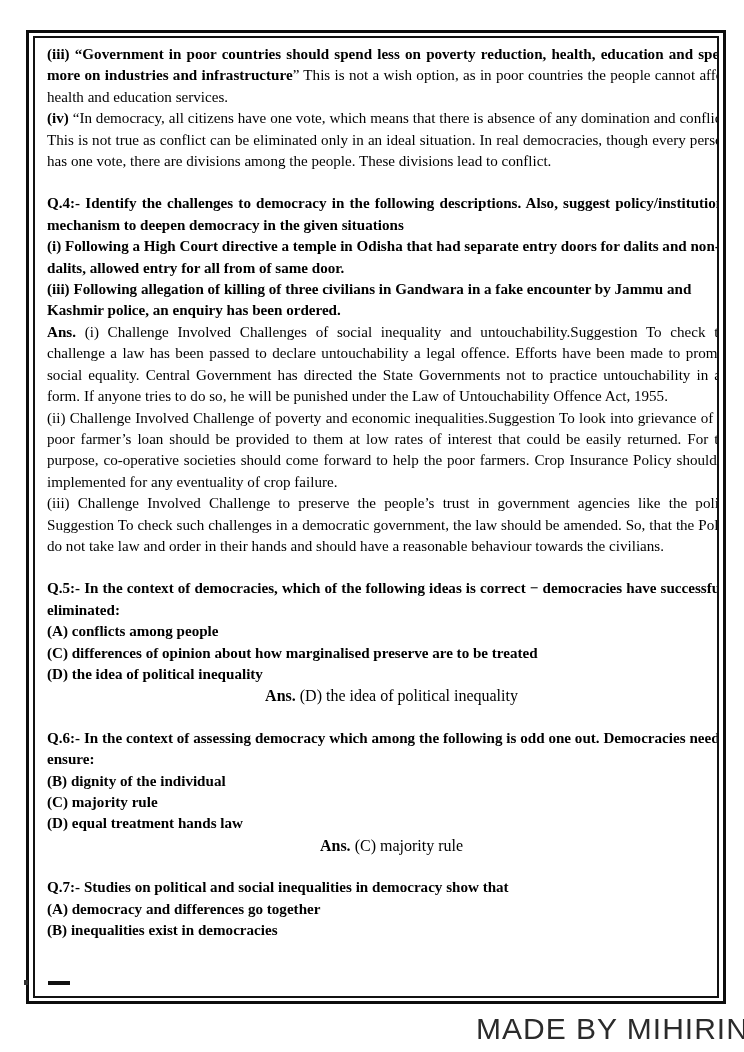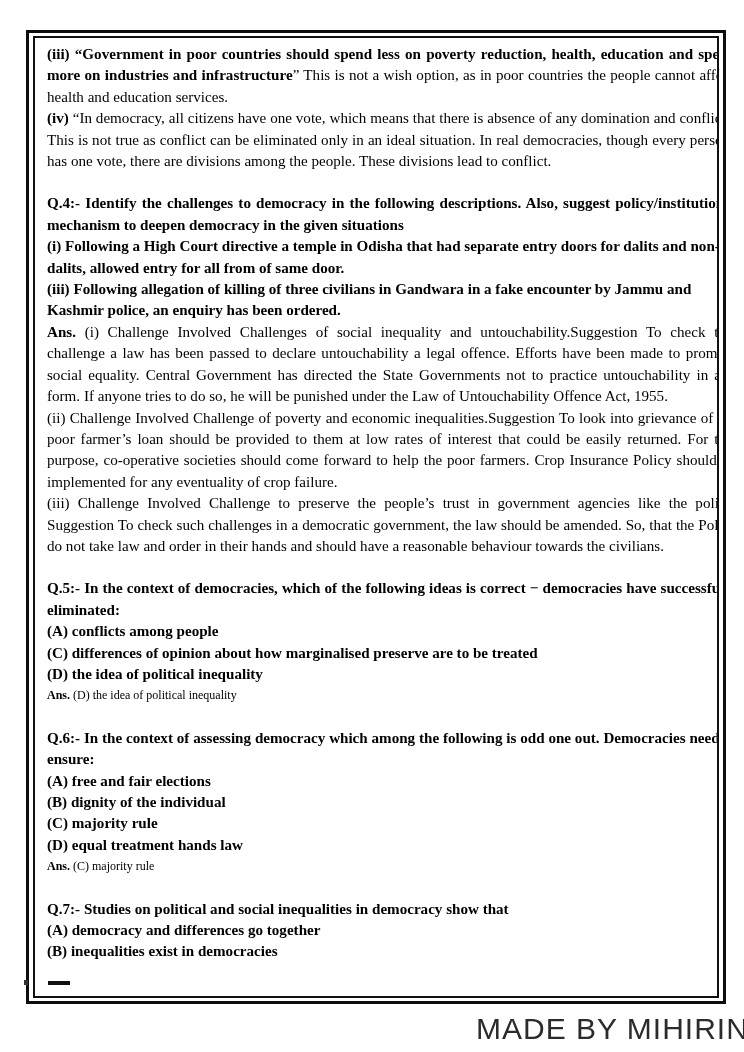--- a/index.html
+++ b/index.html
@@ -80,23 +80,23 @@
     line-height: 21.4px;
     text-align: justify;
   }
   .opt {
     font-weight: bold;
     font-size: 15.1px;
     line-height: 21.4px;
     text-align: left;
   }
   .ans {
-    font-size: 12px;
+    font-size: 16px;
     line-height: 21.4px;
-    text-align: left;
+    text-align: center;
   }
   .gap { height: 21px; }
 
   
   .scan-tick {
     position: absolute;
     left: 48px;
     top: 981px;
     width: 22px;
     height: 4px;
@@ -152,21 +152,20 @@
 
       <p class="q-head">Q.5:- In the context of democracies, which of the following ideas is correct − democracies have successfully eliminated:</p>
       <p class="opt">(A) conflicts among people</p>
       <p class="opt">(C) differences of opinion about how marginalised preserve are to be treated</p>
       <p class="opt">(D) the idea of political inequality</p>
       <p class="ans"><span class="b">Ans.</span><span> (D) the idea of political inequality</span></p>
 
       <div class="gap"></div>
 
       <p class="q-head">Q.6:- In the context of assessing democracy which among the following is odd one out. Democracies need to ensure:</p>
-      <p class="opt">(A) free and fair elections</p>
       <p class="opt">(B) dignity of the individual</p>
       <p class="opt">(C) majority rule</p>
       <p class="opt">(D) equal treatment hands law</p>
       <p class="ans"><span class="b">Ans.</span><span> (C) majority rule</span></p>
 
       <div class="gap"></div>
 
       <p class="q-head">Q.7:- Studies on political and social inequalities in democracy show that</p>
       <p class="opt">(A) democracy and differences go together</p>
       <p class="opt">(B) inequalities exist in democracies</p>

